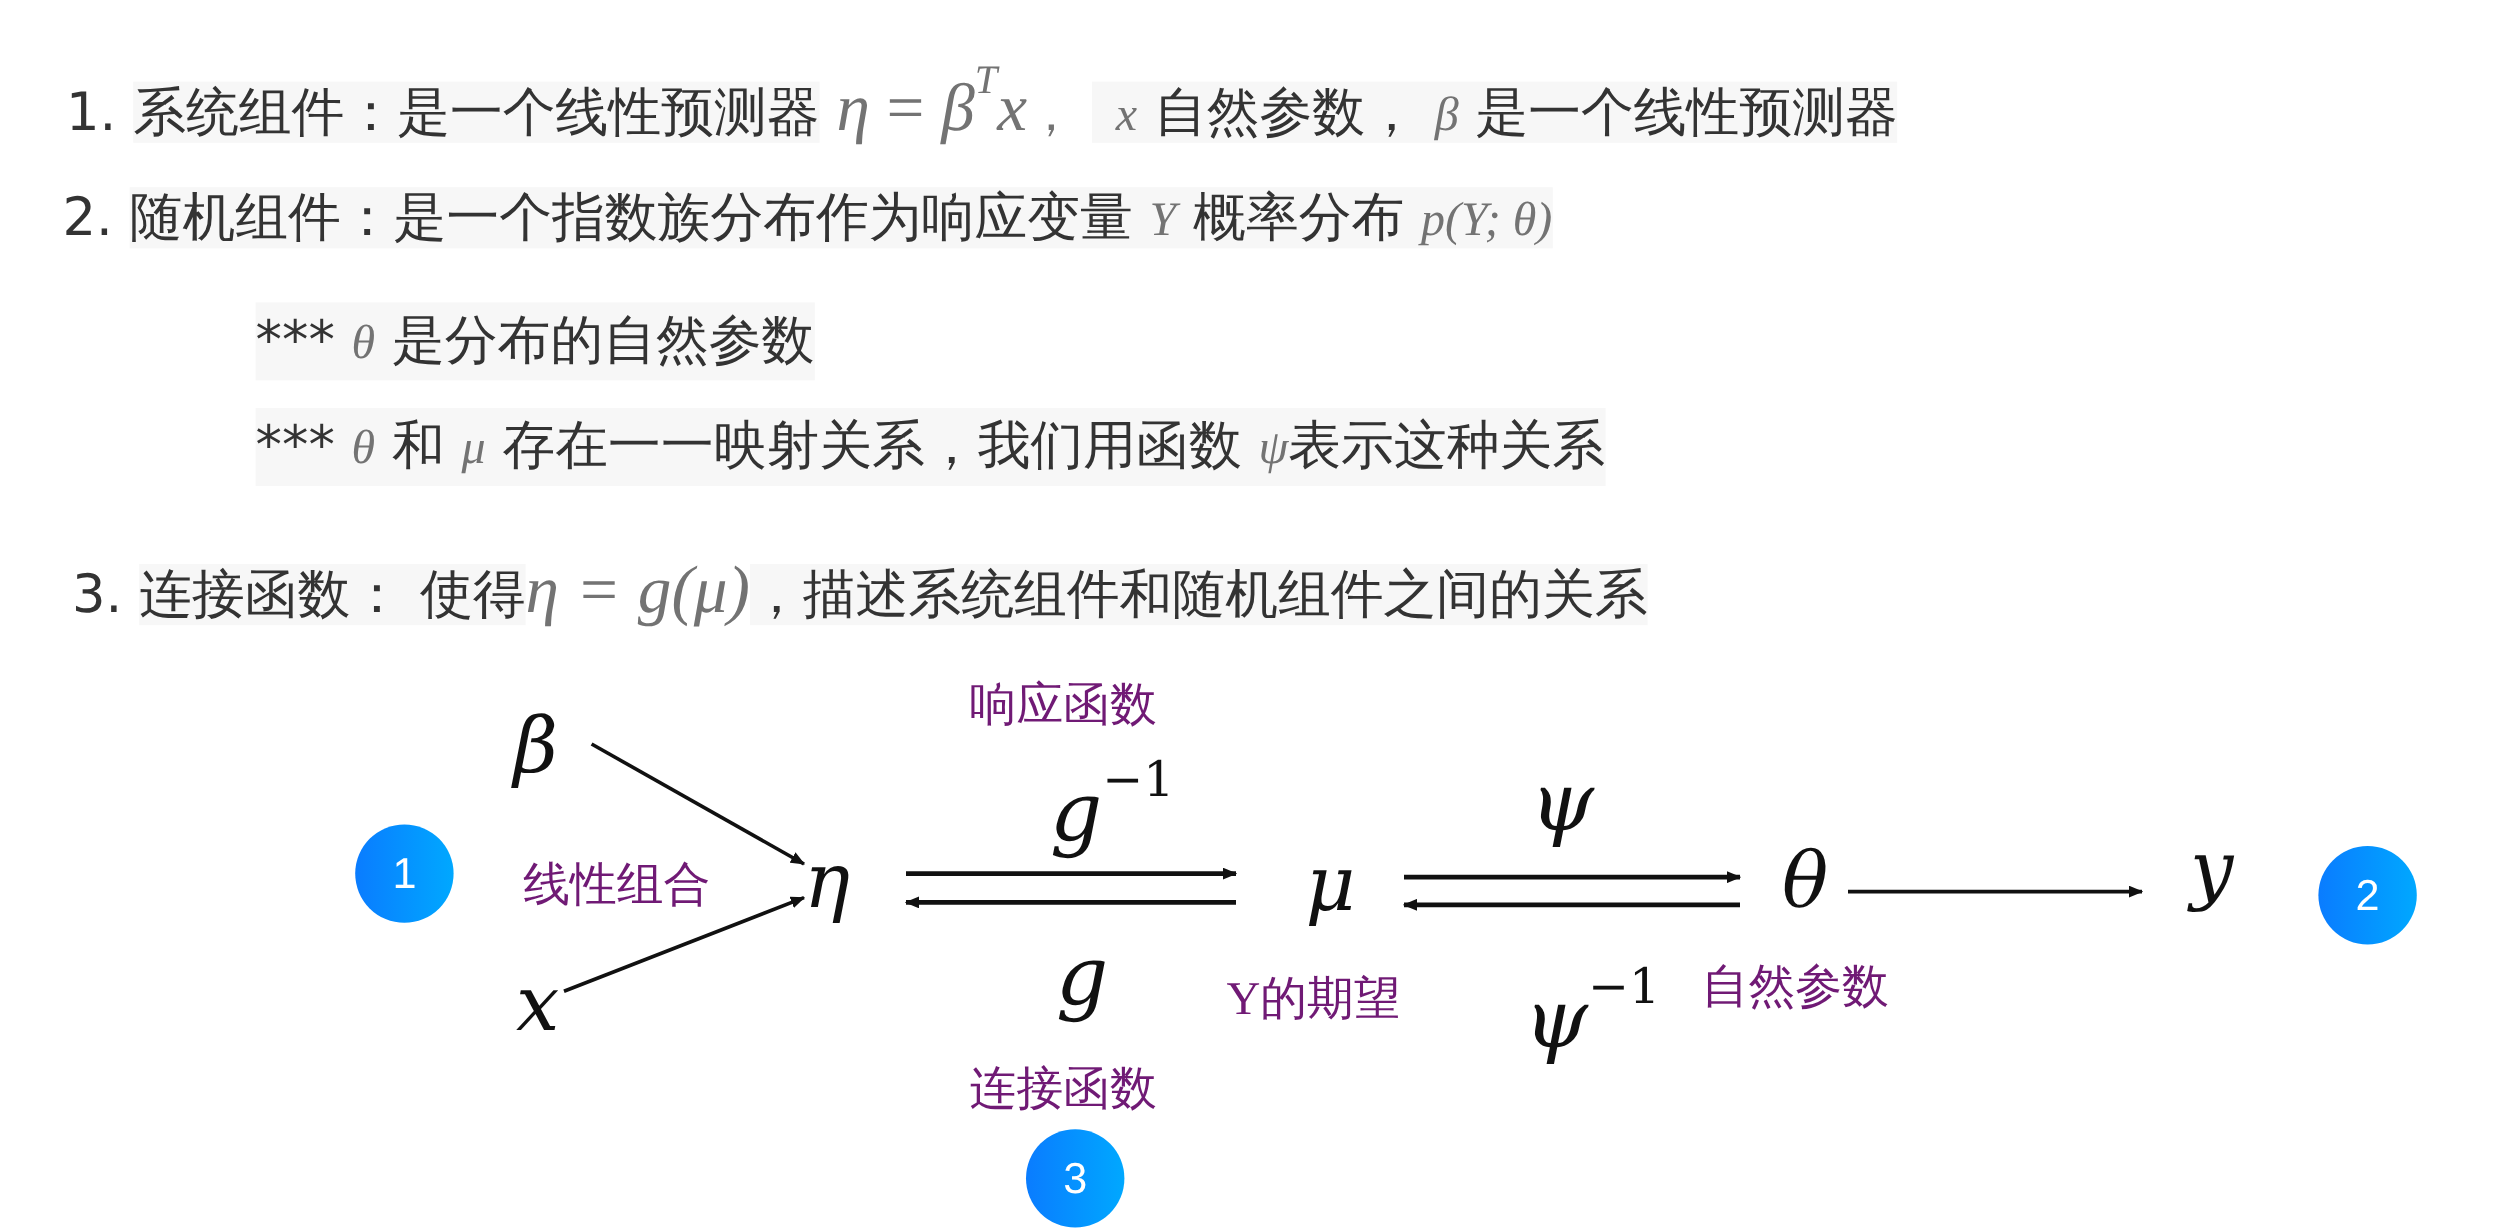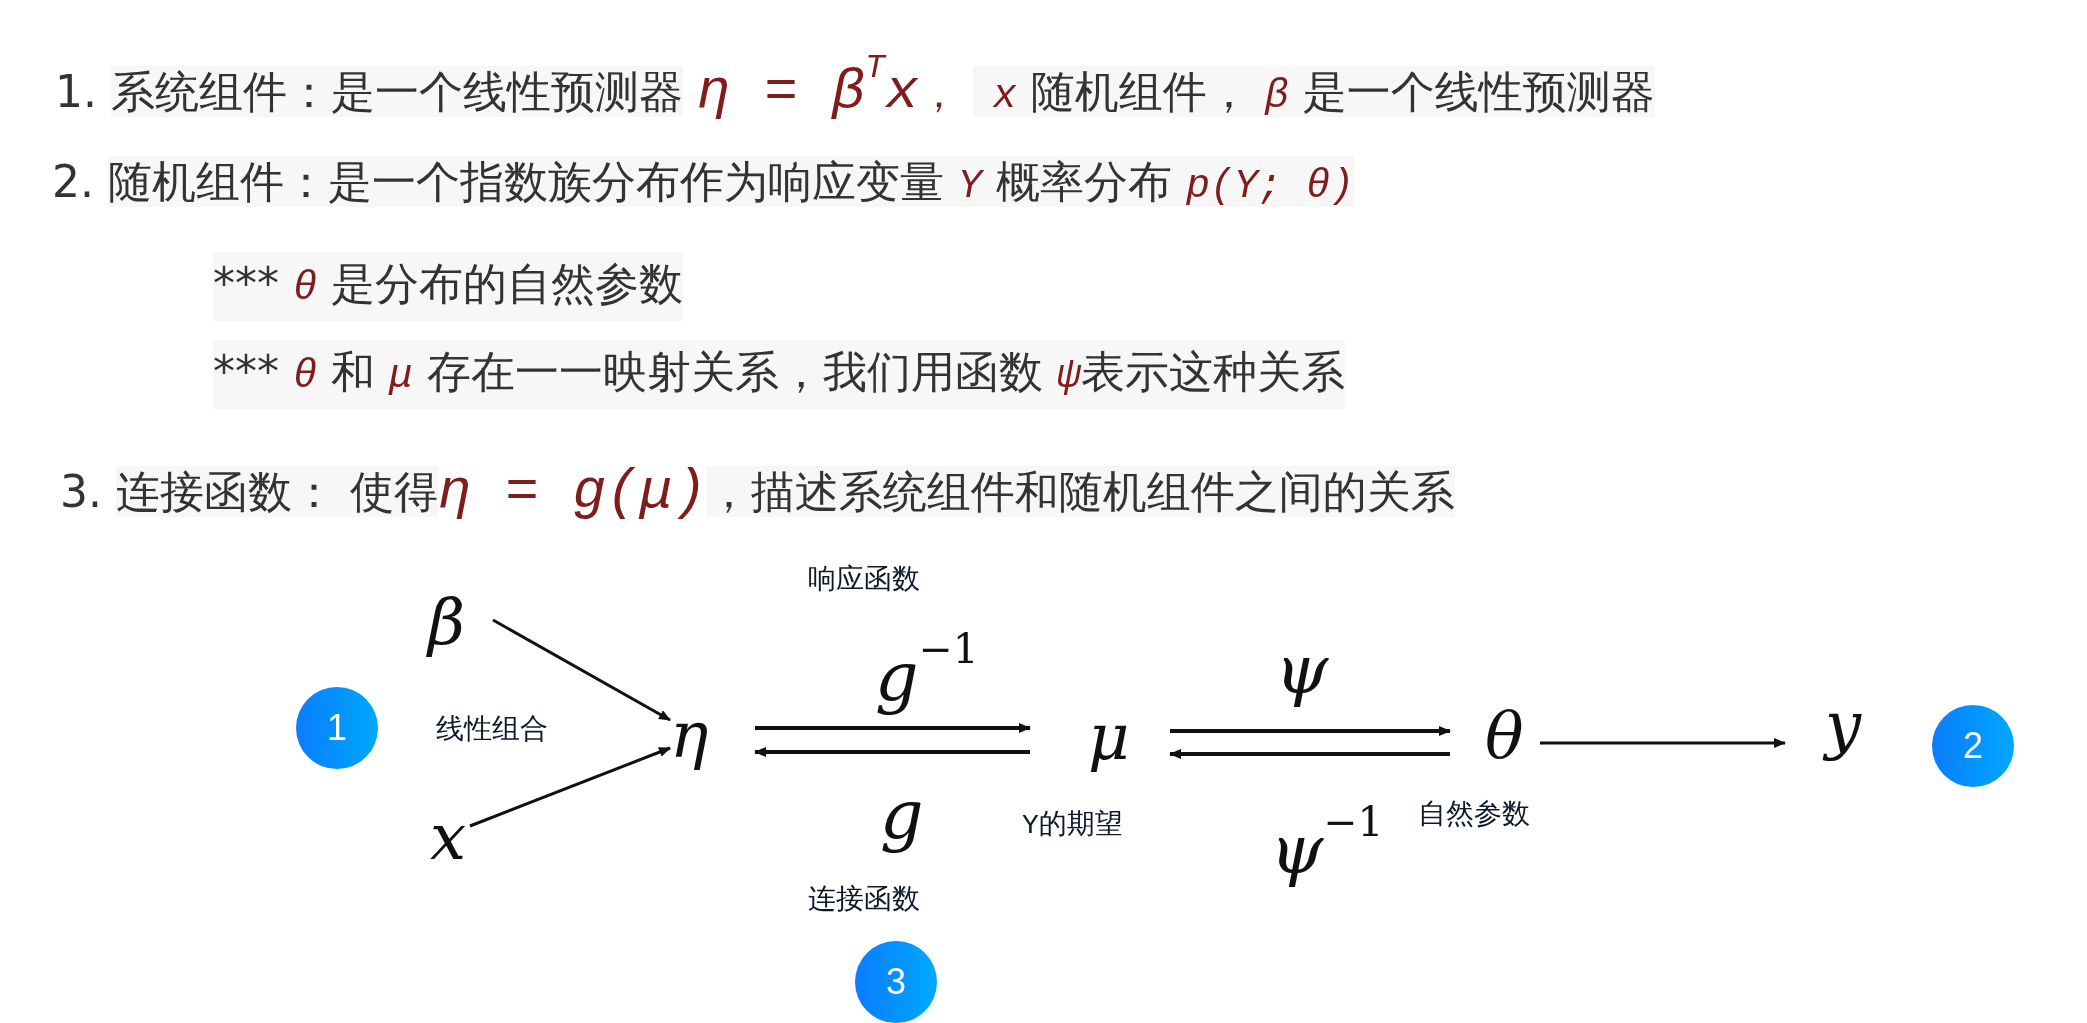--- a/index.html
+++ b/index.html
@@ -1,44 +1,44 @@
 <!DOCTYPE html>
 <html><head>
 <meta charset="utf-8">
 <style>
   html, body { margin: 0; padding: 0; background: #ffffff; }
   body { width: 2087px; height: 1023px; position: relative; overflow: hidden;
          font-family: "DejaVu Sans", "Liberation Sans", sans-serif; color: #333333; }
   .abs { position: absolute; white-space: nowrap; }
   .hl { background: #f7f7f7; }
   .line { font-size: 44px; line-height: 64px; }
-  .math { font-family: Liberation Mono, monospace; font-style: italic; color: #7f1d1d; }
+  .math { font-family: Liberation Serif, serif; font-style: italic; color: #737373; }
   .math-big { font-size: 56px; }
   .math-sm { font-size: 40px; }
   .sup { font-size: 0.6em; vertical-align: 0.9em; font-style: italic; }
   .sup-up { font-size: 0.6em; vertical-align: 0.9em; font-style: normal; }
-  .dlabel { font-size: 28px; color: #0f172a; font-family: Liberation Mono, monospace; }
+  .dlabel { font-size: 39px; color: #701a75; font-family: Liberation Serif, serif; }
   .dsym { font-family: "DejaVu Serif", "Liberation Serif", serif; font-style: italic; color: #111; font-size: 64px; }
   .dsym-md { font-size: 68px; }
   .badge { position: absolute; width: 82px; height: 82px; border-radius: 50%;
            background: linear-gradient(90deg, #0a7cff 0%, #00a8ff 100%);
            color: #fff; font-size: 36px; display: flex; align-items: center; justify-content: center;
            font-family: "Liberation Sans", sans-serif; }
   svg.arrows { position: absolute; left: 0; top: 0; }
 </style>
 </head>
 <body>
 
 <div class="abs line" style="left:55px; top:36px;">
   <span>1.</span>
   <span class="hl">系统组件：是一个线性预测器</span>
   <span class="math math-big"><span>η</span><span style="font-style:normal"> = </span><span>β</span><span class="sup">T</span><span>x</span><span style="font-style:normal; font-size:40px;">，</span></span>
   <span class="hl" style="padding-left:20px;">
     <span class="math math-sm">x</span>
-    <span>随机组件，</span>
+    <span>自然参数，</span>
     <span class="math math-sm">β</span>
     <span>是一个线性预测器</span>
   </span>
 </div>
 
 <div class="abs line" style="left:52px; top:150px;">
   <span>2.</span>
   <span class="hl">
     <span>随机组件：是一个指数族分布作为响应变量</span>
     <span class="math math-sm">Y</span>

